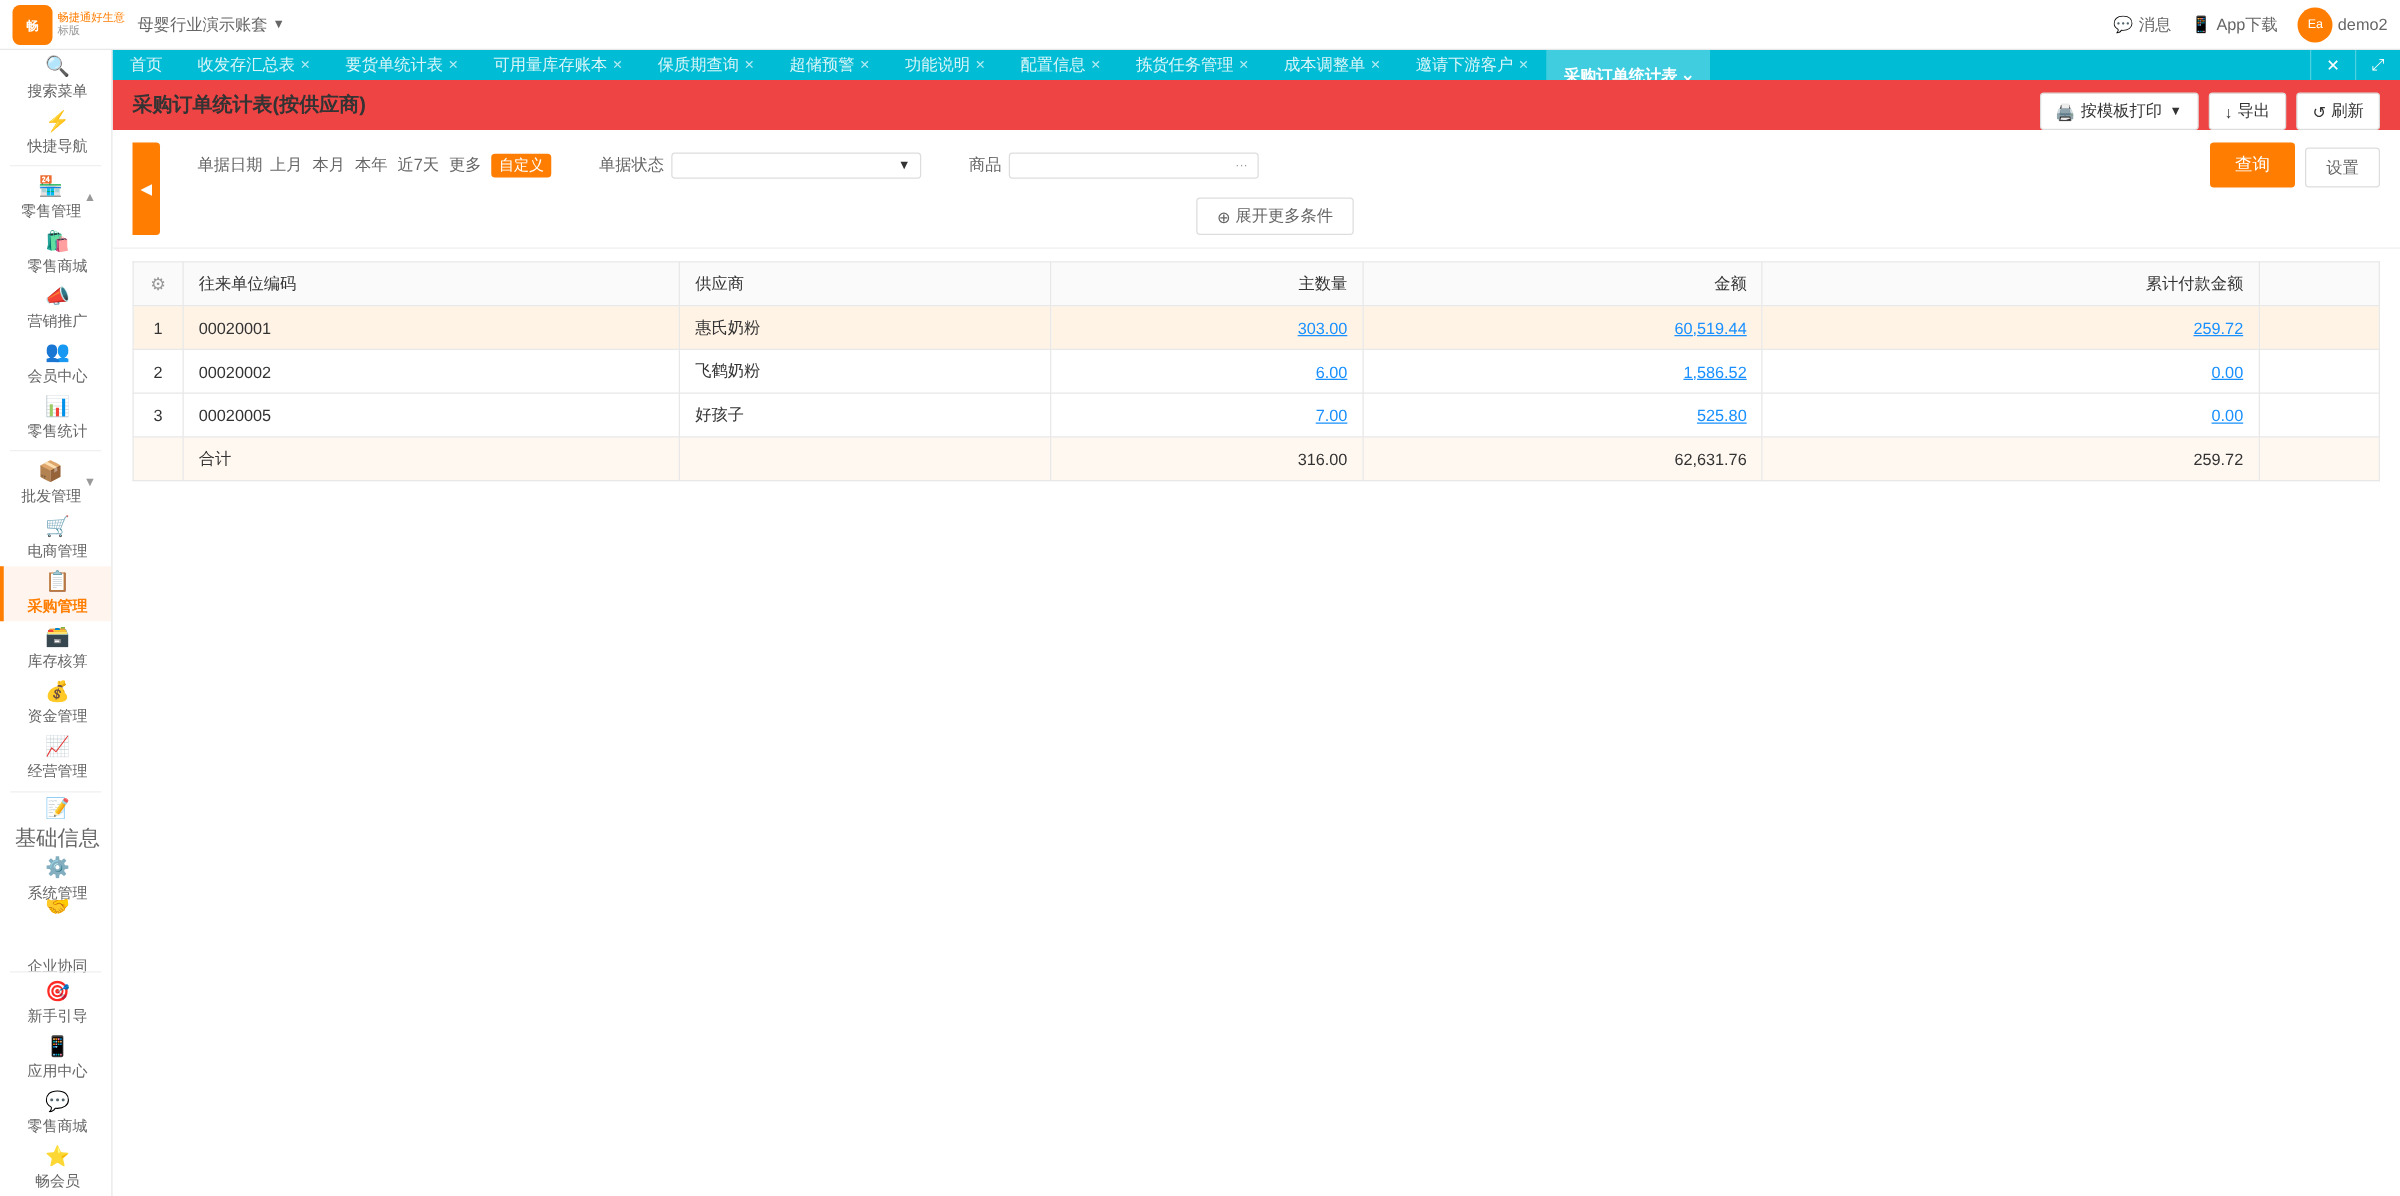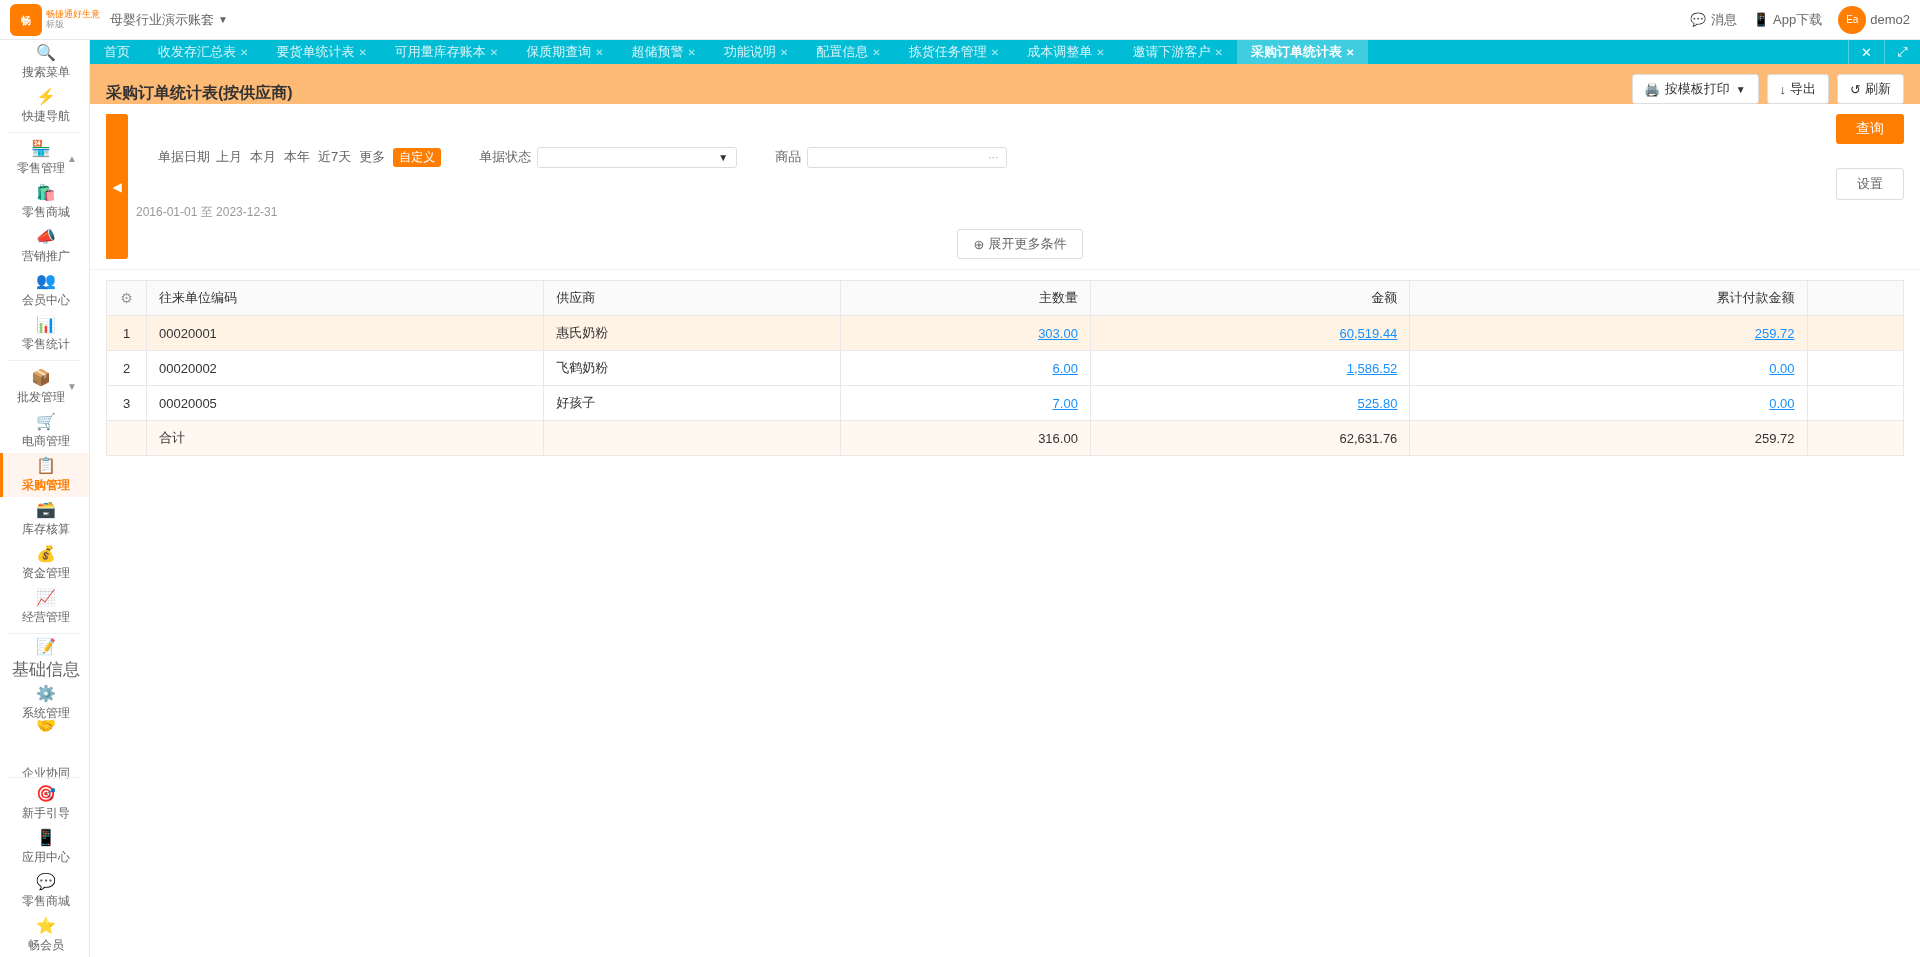--- a/index.html
+++ b/index.html
@@ -30,21 +30,21 @@
     .sidebar-divider { height: 1px; background: #f0f0f0; margin: 4px 8px; }
 
     
     .content-area { flex: 1; display: flex; flex-direction: column; overflow: hidden; }
 
     
     .main-panel { flex: 1; overflow: auto; padding: 0; background: #f0f2f5; }
     .page-container { background: #fff; margin: 0; min-height: 100%; }
 
     
-    .page-header { display: flex; align-items: flex-end; justify-content: space-between; padding: 10px 16px 0; background: #fdba74; }
+    .page-header { display: flex; align-items: flex-start; justify-content: space-between; padding: 10px 16px 0; background: #ef4444; }
     .page-title { font-size: 16px; font-weight: bold; color: #333; }
     .page-actions { display: flex; align-items: center; gap: 8px; }
     .btn-print { display: flex; align-items: center; gap: 4px; padding: 5px 12px; border: 1px solid #ddd; border-radius: 3px; background: #fff; cursor: pointer; font-size: 13px; color: #333; }
     .btn-export { display: flex; align-items: center; gap: 4px; padding: 5px 12px; border: 1px solid #ddd; border-radius: 3px; background: #fff; cursor: pointer; font-size: 13px; color: #333; }
     .btn-refresh { display: flex; align-items: center; gap: 4px; padding: 5px 12px; border: 1px solid #ddd; border-radius: 3px; background: #fff; cursor: pointer; font-size: 13px; color: #333; }
 
     
     .filter-area { padding: 10px 16px; background: #fff; border-bottom: 1px solid #f0f0f0; }
     .filter-row { display: flex; align-items: center; gap: 16px; flex-wrap: wrap; }
     .filter-item { display: flex; align-items: center; gap: 6px; margin-left: 22px; }
@@ -69,21 +69,21 @@
     .data-table .col-check { text-align: center; width: 40px; }
     .gear-icon { font-size: 14px; color: #999; cursor: pointer; }
 
     
     .table-footer { background: #fff8f0; }
     .table-footer td { border: 1px solid #e8e8e8; padding: 8px 12px; font-size: 13px; font-weight: 500; }
 
     
     .expand-more { text-align: center; margin-top: 8px; }
     .nav-tab { padding: 0 14px; height: 36px; display: flex; align-items: center; color: rgba(255,255,255,0.85); font-size: 13px; cursor: pointer; white-space: nowrap; }
-    .nav-tab.active { background: rgba(255,255,255,0.2); color: #fff; font-weight: 500; }
+    .nav-tab.active { background: rgba(255,255,255,0.2); color: #fff; font-weight: 500; align-items: flex-end; }
 
     .filter-collapse-btn { background: #ff7d00; color: white; border: none; width: 22px; min-width: 22px; display: flex; align-items: center; justify-content: center; cursor: pointer; align-self: stretch; font-size: 12px; border-radius: 0 3px 3px 0; }
   </style>
 </head>
 <body>
 
 <div class="app-container">
 
   <div class="top-bar">
     <div class="logo-area">
@@ -322,31 +322,26 @@
                   </div>
 
                   <div class="filter-item">
                     <span class="filter-label">商品</span>
                     <div class="filter-input" style="min-width:200px;">
                       <span style="color:#999;flex:1;"></span>
                       <span style="font-size:10px;color:#999;">···</span>
                     </div>
                   </div>
 
-                  <div style="display:flex;flex-direction:column;gap:20px;margin-left:auto;">
+                  <div style="display:flex;flex-direction:row;gap:8px;margin-left:auto;">
                     <button class="btn-query">查询</button>
                     <button class="btn-setting">设置</button>
                   </div>
                 </div>
 
-                <div style="margin-top:4px;color:#999;font-size:12px;">
-                  <span>2016-01-01</span>
-                  <span> 至 </span>
-                  <span>2023-12-31</span>
-                </div>
 
                 <div class="expand-more">
                   <button class="filter-more-btn">
                     <span>⊕</span>
                     <span>展开更多条件</span>
                   </button>
                 </div>
               </div>
             </div>
           </div>

